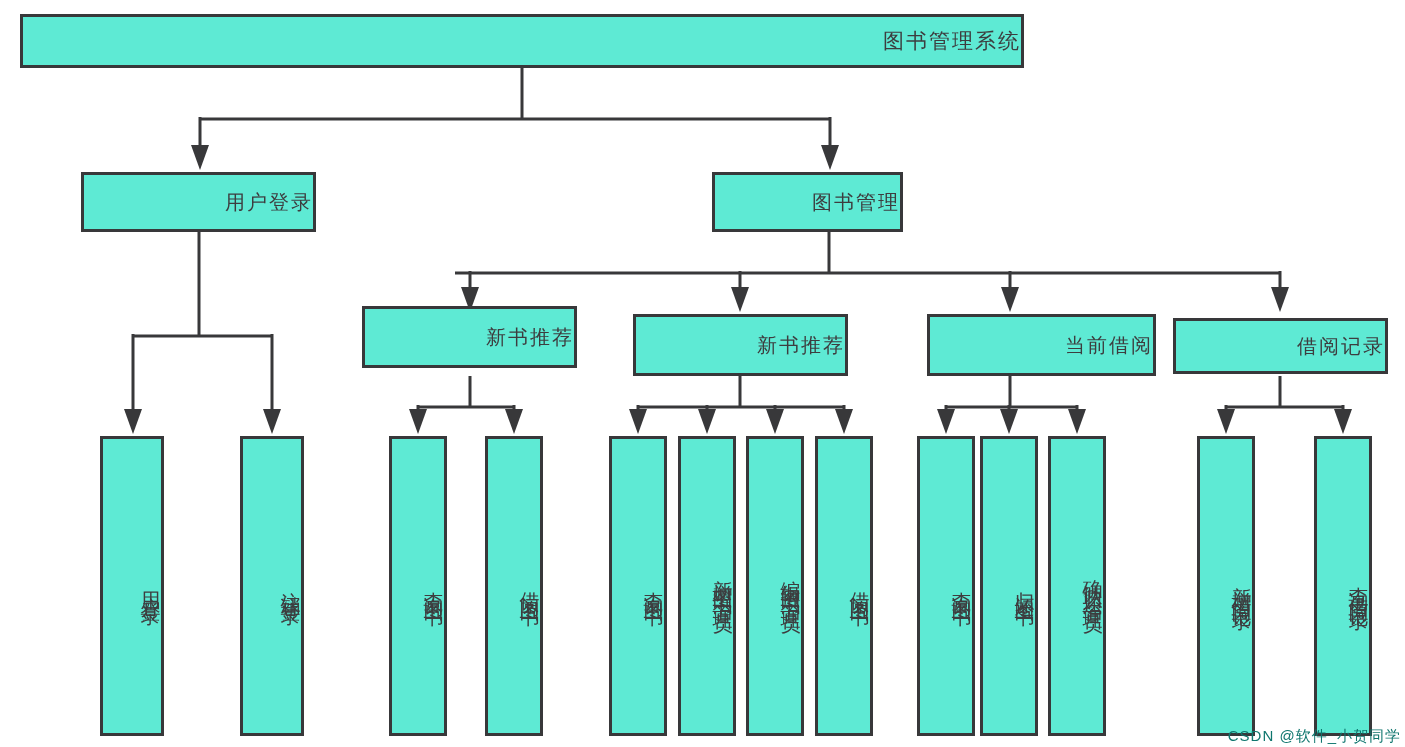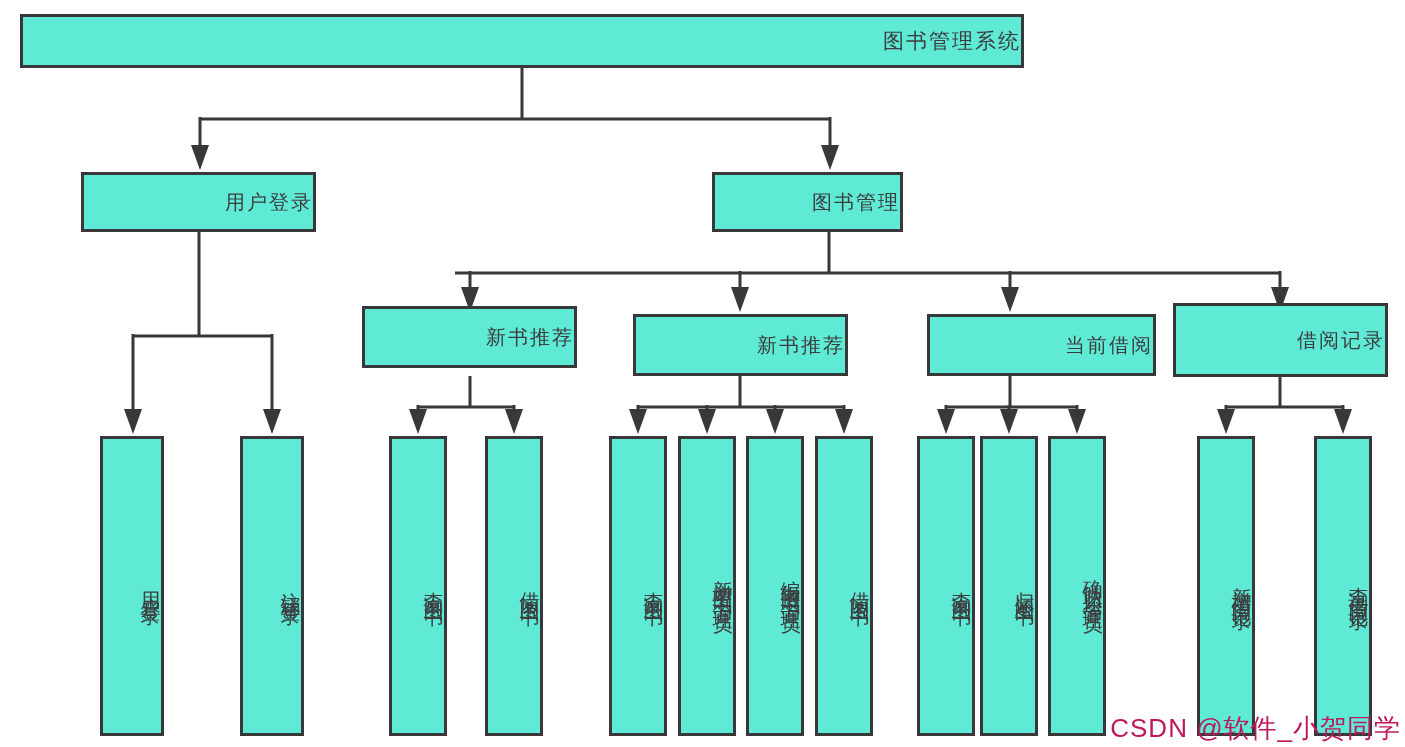--- a/index.html
+++ b/index.html
@@ -45,23 +45,23 @@
     writing-mode: vertical-rl;
     text-orientation: mixed;
     font-size: 20px;
     line-height: 1.0;
     letter-spacing: 5px;
   }
   .watermark {
     position: absolute;
     right: 4px;
     bottom: 1px;
-    font-size: 26px;
+    font-size: 15px;
     letter-spacing: 1px;
-    color: #be185d;
+    color: #0f766e;
     white-space: nowrap;
     z-index: 5;
   }
 </style>
 </head>
 <body>
 
 <div id="stage">
 
   <svg id="connectors" viewBox="0 0 1405 747" xmlns="http://www.w3.org/2000/svg">
@@ -120,21 +120,21 @@
 
   <div class="box h-node" style="left:362px; top:306px; width:215px; height:62px;padding-left:12px;">
     <span>新书推荐</span>
   </div>
   <div class="box h-node" style="left:633px; top:314px; width:215px; height:62px;">
     <span>新书推荐</span>
   </div>
   <div class="box h-node" style="left:903px; top:314px; width:229px; height:62px;margin-left:24px;">
     <span>当前借阅</span>
   </div>
-  <div class="box h-node" style="left:1173px; top:303px; width:215px; height:74px;">
+  <div class="box h-node" style="left:1173px; top:318px; width:215px; height:56px;">
     <span>借阅记录</span>
   </div>
 
   <div class="box leaf" style="left:100px; top:436px; width:64px; height:300px;">
     <span>用户登录</span>
   </div>
   <div class="box leaf" style="left:240px; top:436px; width:64px; height:300px;">
     <span>注销登录</span>
   </div>
 

